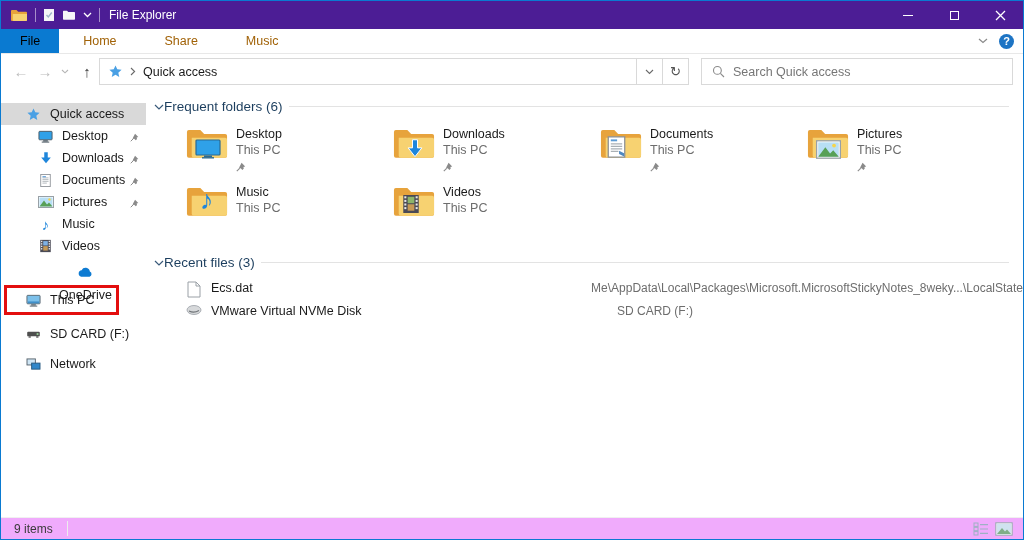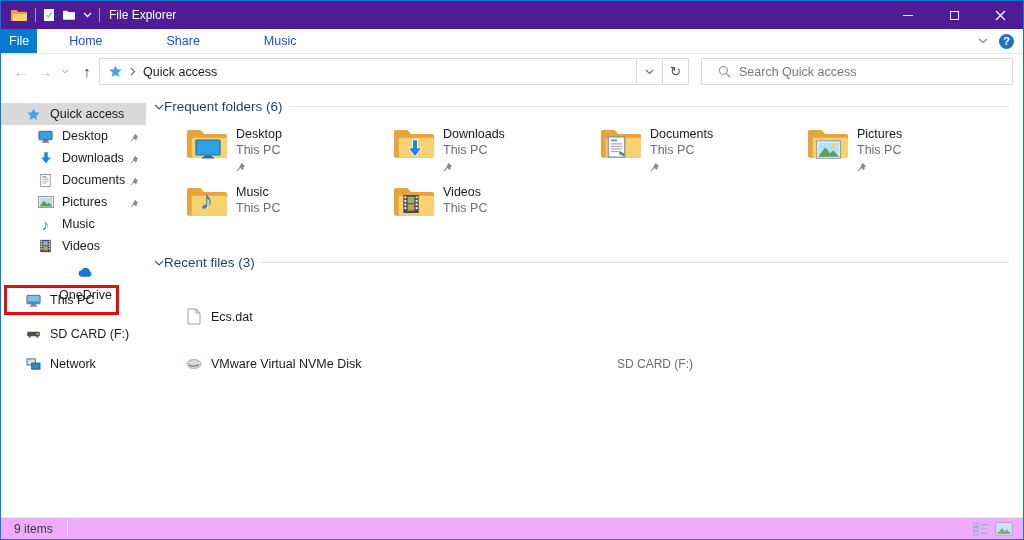--- a/index.html
+++ b/index.html
@@ -13,34 +13,34 @@
   .qat-sep { width:1px; height:14px; background:rgba(255,255,255,.5); }
   .qat-btn { display:flex; align-items:center; justify-content:center; }
   .title-text { font-size:12px; margin-left:9px; white-space:nowrap; }
   .win-controls { margin-left:auto; display:flex; height:100%; }
   .win-btn { width:46px; height:100%; display:flex; align-items:center; justify-content:center; }
   .min-glyph { width:10px; height:1px; background:#fff; }
   .max-glyph { width:9px; height:9px; border:1px solid #fff; }
 
   
   .tabsrow { position:absolute; top:28px; left:0; right:0; height:25px; background:#fff; border-bottom:1px solid #e8e8e8; display:flex; align-items:stretch; font-size:12.5px; }
-  .tab { padding:0 32px; display:flex; align-items:center; color:#1d4ed8; }
-  .tab.active { background:#0a7ad1; color:#ffffff; padding:0 8px; }
+  .tab { padding:0 24px; display:flex; align-items:center; color:#a16207; }
+  .tab.active { background:#0a7ad1; color:#000000; padding:0 19px; }
   .ribbon-right { margin-left:auto; display:flex; align-items:center; gap:11px; padding-right:9px; }
   .help-circle { width:15px; height:15px; border-radius:50%; background:#1d74c4; color:#fff; font-size:11px; font-weight:bold; display:flex; align-items:center; justify-content:center; }
 
   
   .navbar { position:absolute; top:53px; left:0; right:0; height:35px; background:#fff; }
   .nav-glyph { position:absolute; top:0; height:35px; display:flex; align-items:center; justify-content:center; width:24px; font-size:15px; }
   .dim { color:#bcbcbc; }
   .dark { color:#3d3d3d; }
   .addressbar { position:absolute; left:98px; top:4px; width:590px; height:27px; border:1px solid #d9d9d9; display:flex; align-items:center; background:#fff; }
   .addr-crumb { display:flex; align-items:center; gap:7px; padding-left:8px; font-size:12.5px; color:#1a1a1a; flex:1; }
   .addr-btn { width:26px; height:100%; border-left:1px solid #d9d9d9; display:flex; align-items:center; justify-content:center; color:#555; font-size:13px; }
-  .searchbox { position:absolute; left:700px; top:4px; width:312px; height:27px; border:1px solid #d9d9d9; display:flex; align-items:center; gap:8px; padding-left:16px; background:#fff; }
+  .searchbox { position:absolute; left:700px; top:4px; width:312px; height:27px; border:1px solid #d9d9d9; display:flex; align-items:center; gap:8px; padding-left:10px; background:#fff; }
   .searchbox input { border:none; outline:none; font-size:12.5px; color:#1a1a1a; width:250px; font-family:inherit; }
   .searchbox input::placeholder { color:#767676; opacity:1; }
 
   
   .sidebar { position:absolute; top:88px; left:0; width:145px; bottom:22px; background:#fff; padding-top:14px; font-size:12.5px; color:#1a1a1a; }
   .side-item { height:22px; display:flex; align-items:center; gap:8px; padding-left:24px; position:relative; white-space:nowrap; }
   .side-item.child { padding-left:36px; }
   .side-item.selected { background:#d9d9d9; }
   .icon16 { width:17px; height:17px; flex:0 0 17px; display:flex; align-items:center; justify-content:center; }
   .side-pin { position:absolute; right:7px; top:6px; }
@@ -59,21 +59,21 @@
   .tiles { position:absolute; top:36px; left:40px; display:grid; grid-template-columns:repeat(4,207px); grid-auto-rows:58px; }
   .tile { display:flex; gap:6px; }
   .tile-icon { position:relative; width:44px; height:40px; flex:0 0 44px; }
   .tile-overlay { position:absolute; }
   .tile-text { display:flex; flex-direction:column; font-size:12.5px; padding-top:1px; }
   .tile-name { color:#1a1a1a; line-height:16px; }
   .tile-loc { color:#6d6d6d; line-height:16px; }
   .tile-pin { margin-top:3px; height:10px; }
 
   .recent-list { position:absolute; top:192px; left:0; right:0; }
-  .recent-row { height:23px; display:flex; align-items:center;margin-top:24px; }
+  .recent-row { height:23px; display:flex; align-items:flex-start; }
   .recent-icon { margin-left:40px; width:16px; flex:0 0 16px; display:flex; align-items:center; justify-content:center; }
   .recent-name { margin-left:9px; width:406px; font-size:12.5px; color:#1a1a1a; white-space:nowrap; overflow:hidden; }
   .recent-path { font-size:12px; color:#6d6d6d; white-space:nowrap; }
 
   
   .statusbar { position:absolute; left:0; right:0; bottom:0; height:22px; display:flex; align-items:center; font-size:12px; color:#3b3b3b; padding-left:13px; border-top:1px solid #f0f0f0; background:#f0abfc; }
   .status-sep { width:1px; height:15px; background:#ececec; margin-left:14px; }
   .status-views { margin-left:auto; display:flex; gap:6px; padding-right:10px; align-items:center; }
 </style>
 </head>
@@ -456,20 +456,21 @@
 
     <div class="recent-list">
       <div class="recent-row">
         <span class="recent-icon">
           <svg width="14" height="17" viewBox="0 0 14 17">
               <path d="M1 1 H9 L13 5 V16 H1 Z" fill="#fff" stroke="#9aa0a6"></path>
               <path d="M9 1 L9 5 L13 5" fill="none" stroke="#9aa0a6"></path>
             </svg>
         </span>
         <span class="recent-name">Ecs.dat</span>
+        <span class="recent-path">Me\AppData\Local\Packages\Microsoft.MicrosoftStickyNotes_8weky...\LocalState</span>
       </div>
       <div class="recent-row">
         <span class="recent-icon">
           <svg width="16" height="12" viewBox="0 0 16 12">
               <ellipse cx="8" cy="6" rx="7" ry="4.5" fill="#d7d9db" stroke="#9aa0a6" stroke-width="0.8"></ellipse>
               <path d="M3 7 Q8 9.5 13 6.5" stroke="#6f7478" stroke-width="1.2" fill="none"></path>
             </svg>
         </span>
         <span class="recent-name">VMware Virtual NVMe Disk</span>
         <span class="recent-path">SD CARD (F:)</span>

